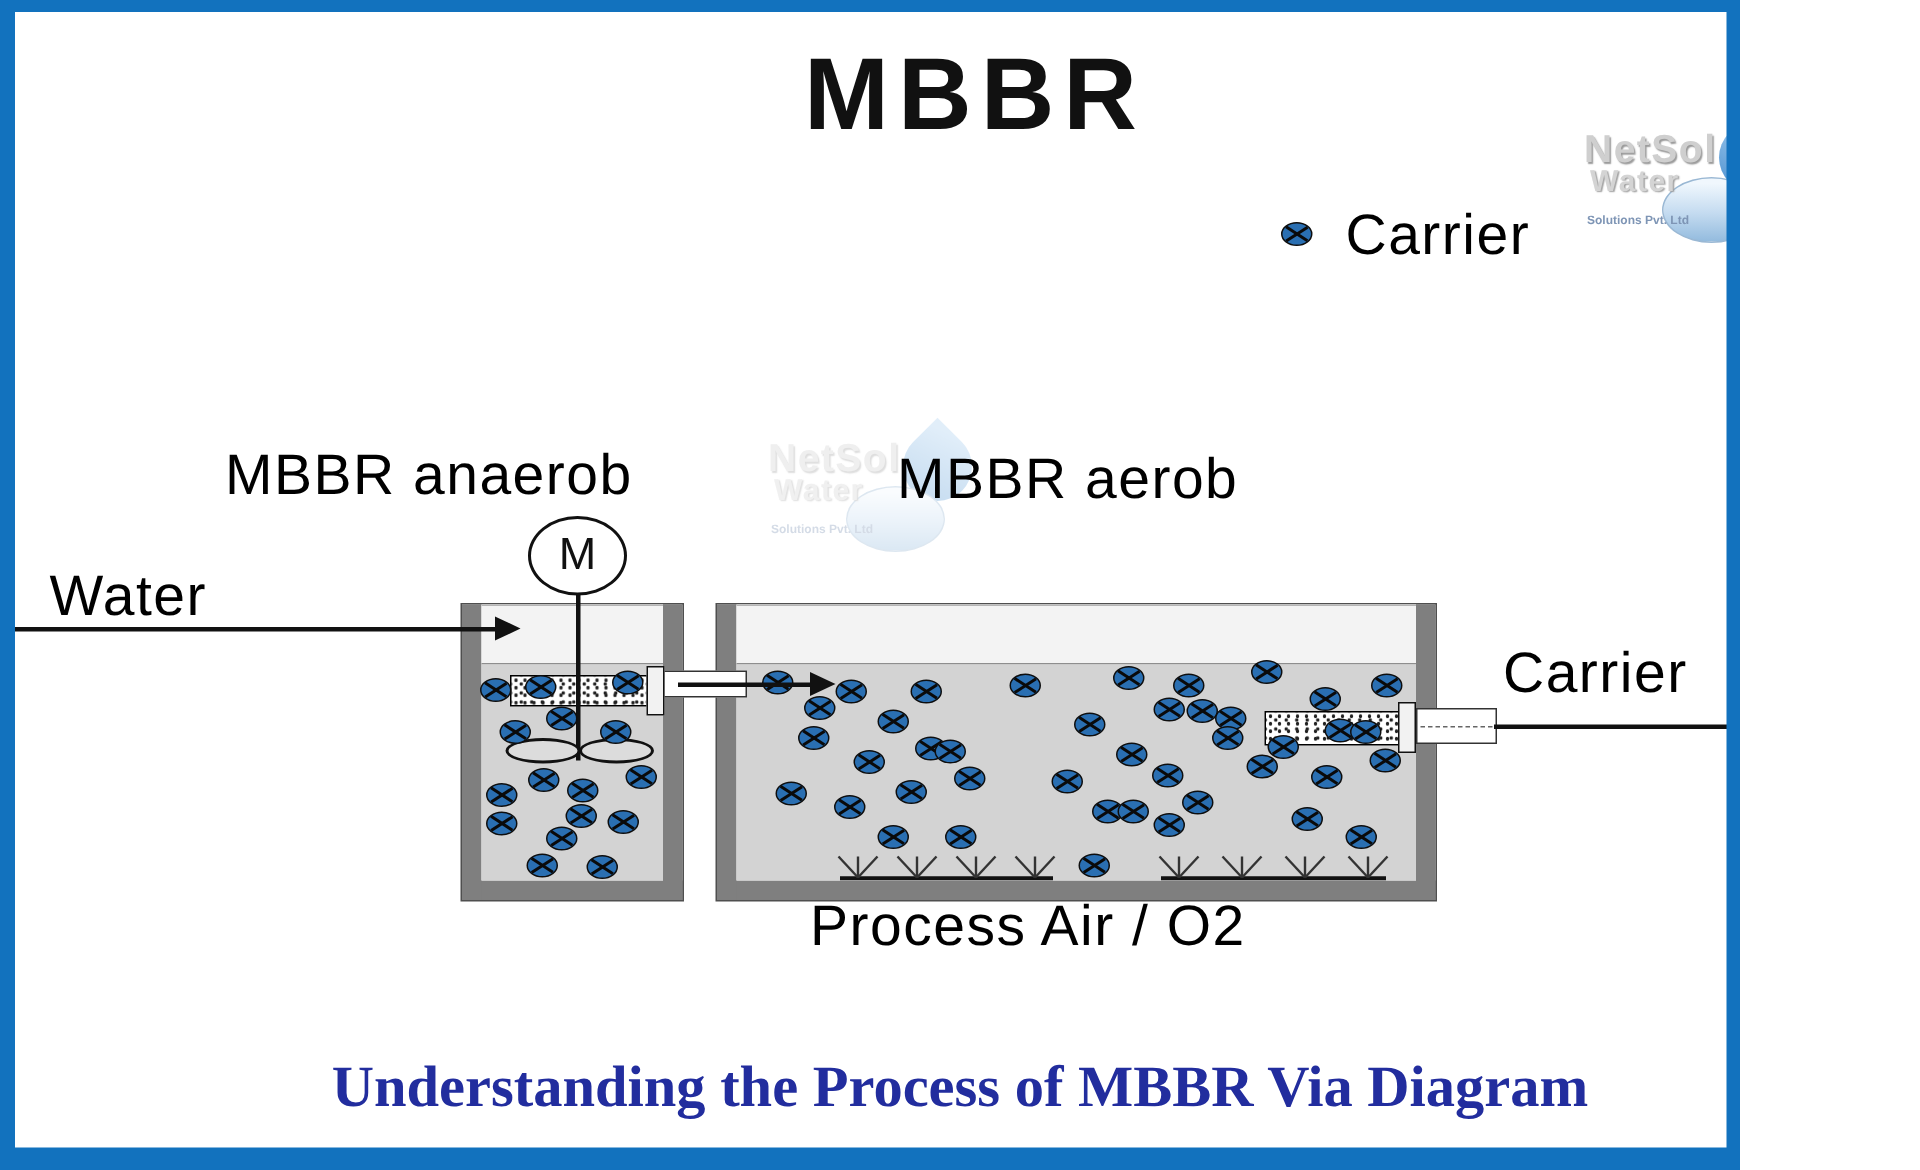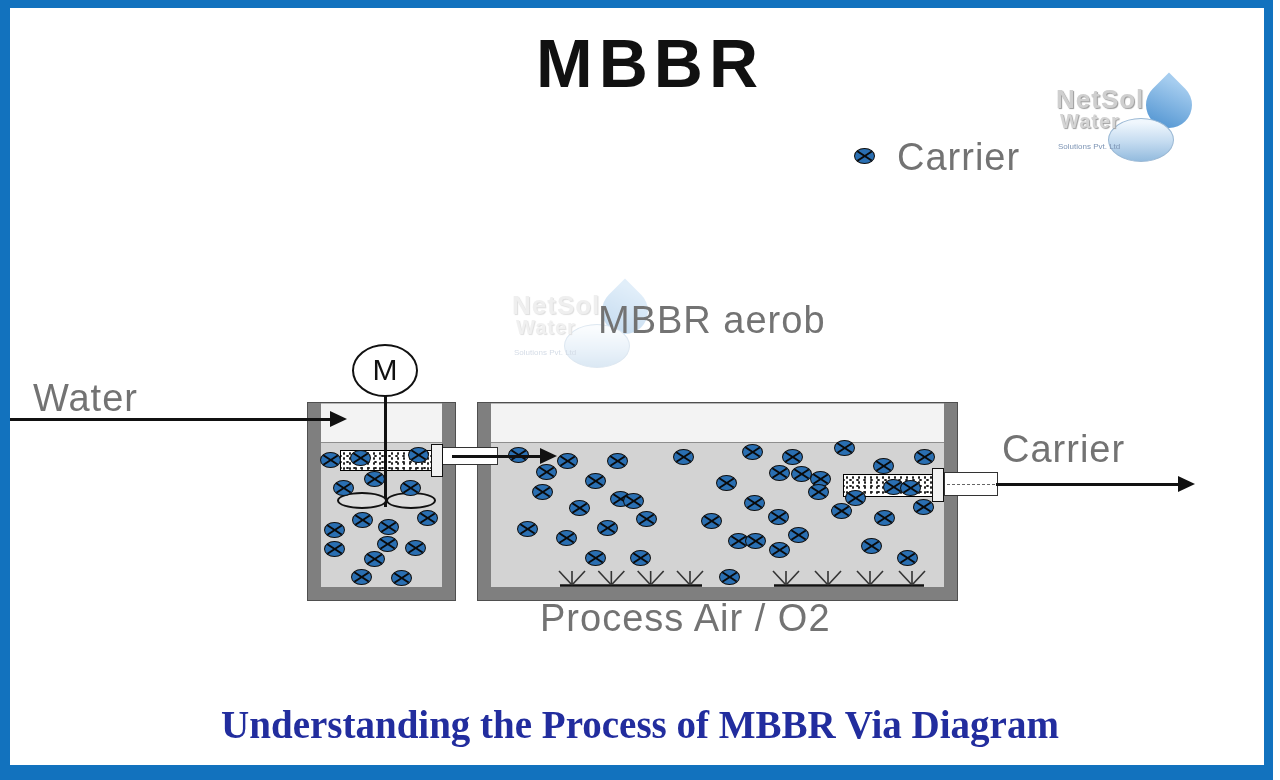--- a/index.html
+++ b/index.html
@@ -1,43 +1,43 @@
 <!DOCTYPE html>
 <html style="--border: #1272BE; --carrier: #2A6FB2; --wall: #7F7F7F; --liquid: #D3D3D3; --headspace: #F3F3F3; --caption: #222D9E;"><head>
 <meta charset="utf-8">
 <style>
   html,body { margin:0; padding:0; background:#fff; }
-  .page { position:relative; width:1273px; height:780px; background:#ffffff; overflow:hidden;
+  .page { position:relative; width:1160px; height:780px; background:#ffffff; overflow:hidden;
           font-family:"Liberation Sans", sans-serif; }
   .frame { position:absolute; inset:0; border-style:solid; border-color:var(--border,#1272BE);
            border-width:8px 9px 15px 10px; z-index:50; pointer-events:none; }
 
   
   .title { position:absolute; left:440px; top:24px; width:420px; text-align:center;
            font-size:68px; font-weight:bold; letter-spacing:6px; color:#111; z-index:20; }
-  .lbl { position:absolute; color:#737373; font-size:38px; letter-spacing:1px; z-index:20; white-space:nowrap; }
+  .lbl { position:absolute; color:#000000; font-size:38px; letter-spacing:1px; z-index:20; white-space:nowrap; }
   .lbl-anaerob { left:150px; top:296px; }
   .lbl-aerob   { left:598px; top:299px; }
   .lbl-feed    { left:33px;  top:377px; }
   .lbl-effluent{ left:1002px; top:428px; }
   .lbl-air     { left:540px; top:597px; width:380px; text-align:left; }
   .legend-label{ left:897px; top:136px; }
   .caption { position:absolute; left:0; top:702px; width:1280px; text-align:center;
              font-family:"Liberation Serif", serif; font-weight:bold; font-size:39px;
              color:var(--caption,#222D9E); z-index:20; letter-spacing:0px; }
 
   
   .netsol { position:absolute; width:150px; height:88px; z-index:3; }
   .netsol-top { left:1046px; top:82px; }
   .netsol-wm  { left:502px; top:288px; opacity:0.33; }
   .ns-l1 { position:absolute; left:10px; top:2px; font-size:26px; font-weight:bold; color:#cfcfcf;
            text-shadow:1px 1px 1px #9a9a9a; letter-spacing:1px; }
   .ns-l2 { position:absolute; left:14px; top:28px; font-size:20px; font-weight:bold; color:#d4d4d4;
            text-shadow:1px 1px 1px #a0a0a0; letter-spacing:1px; }
-  .ns-l3 { position:absolute; left:12px; top:60px; font-size:8px; font-weight:normal; color:#7e95b5; }
+  .ns-l3 { position:absolute; left:12px; top:60px; font-size:8px; font-weight:bold; color:#7e95b5; }
   .ns-drop { position:absolute; right:4px; top:0px; width:46px; height:46px;
              background:linear-gradient(160deg,#a6cdef 10%,#5b9bd5 85%);
              border-radius:0 50% 50% 50%; transform:rotate(45deg); }
   .ns-lens { position:absolute; right:22px; top:36px; width:64px; height:42px; border-radius:50%;
              background:linear-gradient(180deg,#f0f7fd 8%,#c4dbf0 55%,#93bbde);
              border:1px solid #9ab8d4; }
 
   
   .tank { position:absolute; box-sizing:border-box; border:13px solid var(--wall,#7f7f7f);
           border-top:none; outline:1px solid #4f4f4f; z-index:2; }
@@ -113,20 +113,21 @@
     <span class="ns-drop"></span>
     <span class="ns-lens"></span>
     <span class="ns-l1">NetSol</span>
     <span class="ns-l2">Water</span>
     <span class="ns-l3">Solutions Pvt. Ltd</span>
   </div>
 
   <div class="carrier" style="left:854px;top:148px;"></div>
   <div class="lbl legend-label">Carrier</div>
 
+  <div class="lbl lbl-anaerob">MBBR anaerob</div>
   <div class="lbl lbl-aerob">MBBR aerob</div>
 
   <div class="lbl lbl-feed">Water</div>
   <div class="hline feed-line"></div>
   <div class="ahead feed-head"></div>
 
   <div class="motor">M</div>
   <div class="shaft"></div>
   <div class="blade blade-l"></div>
   <div class="blade blade-r"></div>

